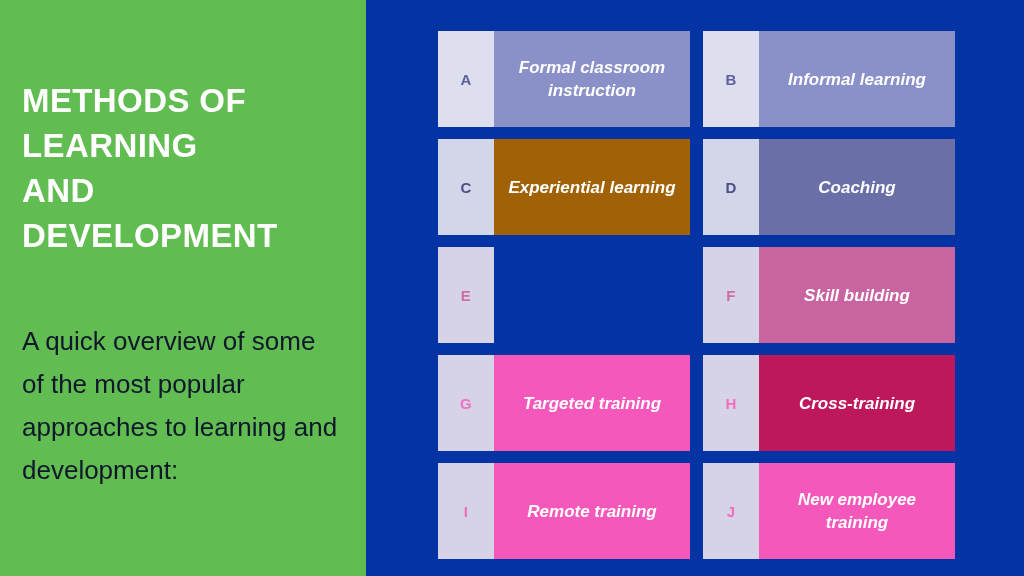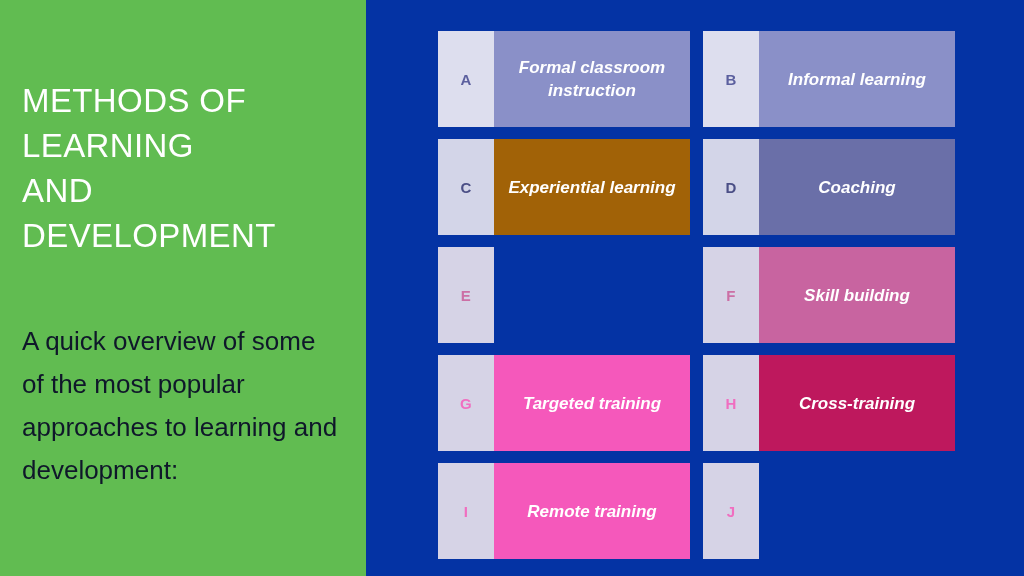--- a/index.html
+++ b/index.html
@@ -31,21 +31,21 @@
     box-sizing: border-box;
     padding: 0;
   }
   .title {
     position: absolute;
     left: 22px;
     top: 78px;
     width: 330px;
     color: #ffffff;
     font-family: "Liberation Sans", sans-serif;
-    font-weight: normal;
+    font-weight: bold;
     font-size: 33px;
     line-height: 45px;
     letter-spacing: 0.4px;
     text-transform: uppercase;
     white-space: pre-line;
   }
   .subtitle {
     position: absolute;
     left: 22px;
     top: 320px;
@@ -145,16 +145,17 @@
       <div class="card">
         <div class="card-letter" style="background: rgb(214, 211, 230); color: rgb(240, 110, 192);">H</div>
         <div class="card-body" style="background: #be185d;">Cross-training</div>
       </div>
       <div class="card">
         <div class="card-letter" style="background: rgb(214, 211, 230); color: rgb(240, 110, 192);">I</div>
         <div class="card-body" style="background: rgb(245, 88, 187); text-align: center;">Remote training</div>
       </div>
       <div class="card">
         <div class="card-letter" style="background: rgb(214, 211, 230); color: rgb(240, 110, 192);">J</div>
+        <div class="card-body" style="background: rgb(245, 88, 187);">New employee training</div>
       </div>
     </div>
 
 </div>
 
 </body></html>

